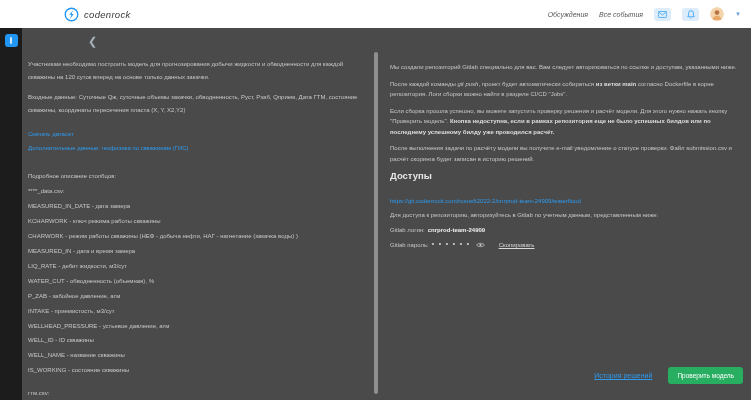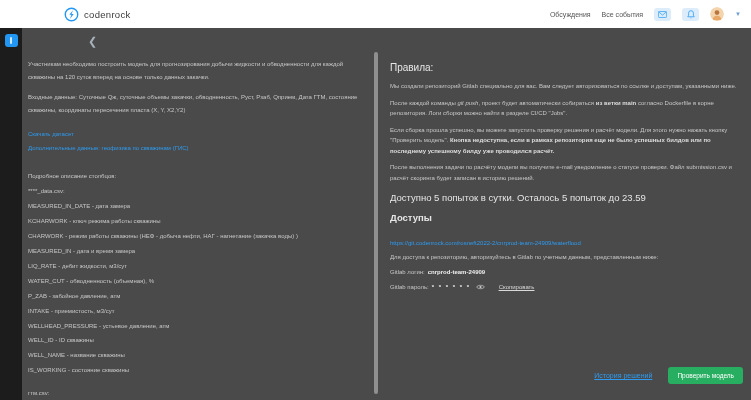--- a/index.html
+++ b/index.html
@@ -1,21 +1,21 @@
 <!DOCTYPE html>
 <html><head>
 <meta charset="utf-8">
 <style>
   * { box-sizing: border-box; margin: 0; padding: 0; }
   html, body { width: 751px; height: 400px; overflow: hidden; }
   body { font-family: "Liberation Sans", sans-serif; background: #4a4a4a; }
 
   
   .header { height: 28px; background: #ffffff; display: flex; align-items: center;
-            justify-content: space-between; padding: 0 10px 0 64px; }
+            justify-content: space-between; padding: 0 10px 0 64px; font-style: italic; }
   .brand { display: flex; align-items: center; gap: 5px; cursor: pointer; }
   .brand-name { font-size: 9.5px; color: #3a3a3a; font-weight: 500; letter-spacing: .3px; }
   .header-right { display: flex; align-items: center; gap: 11px; }
   .nav-link { font-size: 7px; color: #555; cursor: pointer; white-space: nowrap; }
   .icon-btn { width: 17px; height: 13px; background: #dcecfb; border-radius: 3px;
               display: flex; align-items: center; justify-content: center; cursor: pointer; }
   .avatar { width: 14px; height: 14px; border-radius: 50%; overflow: hidden; cursor: pointer; }
   .caret { font-size: 6px; color: #6d9fd4; cursor: pointer; }
 
   
@@ -157,31 +157,29 @@
             <li>WELL_NAME - название скважины</li>
 
             <li>IS_WORKING - состояние скважины</li>
           </ul>
         <p class="file-label-2">гтм.csv:</p>
       </div>
 
       <div class="scrollbar"></div>
 
       <div class="right-col">
-        <h2 class="rules-heading">Правила:</h2>
 
         <p class="rule">Мы создали репозиторий Gitlab специально для вас. Вам следует авторизоваться по ссылке и доступам, указанными ниже.</p>
 
         <p class="rule"><span>После каждой команды </span><em>git push</em><span>, проект будет автоматически собираться </span><strong>из ветки main</strong><span> согласно Dockerfile в корне репозитория. Логи сборки можно найти в разделе CI/CD "Jobs".</span></p>
 
         <p class="rule"><span>Если сборка прошла успешно, вы можете запустить проверку решения и расчёт модели. Для этого нужно нажать кнопку "Проверить модель". </span><strong>Кнопка недоступна, если в рамках репозитория еще не было успешных билдов или по последнему успешному билду уже проводился расчёт.</strong></p>
 
         <p class="rule">После выполнения задачи по расчёту модели вы получите e-mail уведомление о статусе проверки. Файл submission.csv и расчёт скоринга будет записан в историю решений.</p>
 
-        <p class="attempts">Доступно 5 попыток в сутки. Осталось 5 попыток до 23.59</p>
 
         <h3 class="access-heading">Доступы</h3>
         <span class="repo-link">https://git.codenrock.com/rosneft2022-2/cnrprod-team-24909/waterflood</span>
         <p class="access-note">Для доступа к репозиторию, авторизуйтесь в Gitlab по учетным данным, представленным ниже:</p>
 
         <div class="cred-row">
           <span>Gitlab логин:</span>
           <span class="cred-value">cnrprod-team-24909</span>
         </div>
 

